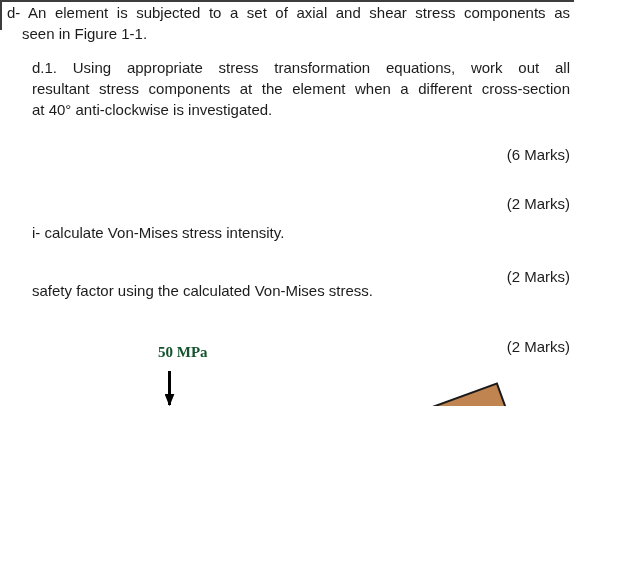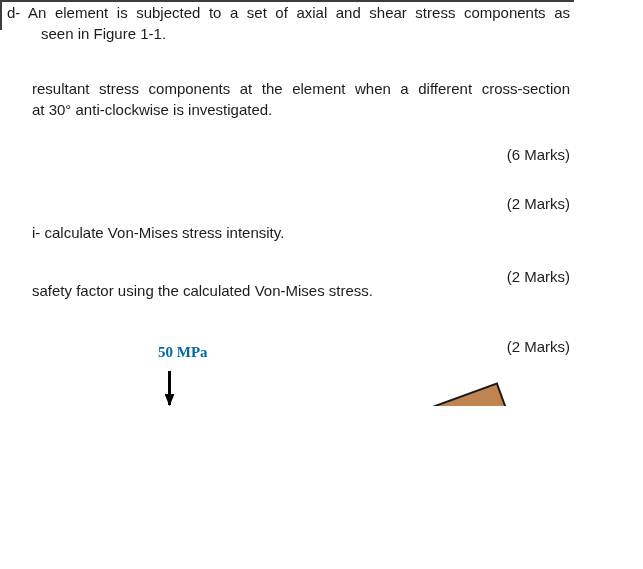--- a/index.html
+++ b/index.html
@@ -6,38 +6,39 @@
   .page{position:relative;width:643px;height:406px;background:#ffffff;overflow:hidden;
         font-family:"Liberation Sans",sans-serif;color:#1c1c1c;}
   .border-top{position:absolute;left:0;top:0;width:574px;height:2px;background:#3d3d3d;}
   .border-left{position:absolute;left:0;top:0;width:2px;height:30px;background:#3d3d3d;}
   .line{position:absolute;font-size:15px;line-height:20px;}
   .col{left:32px;width:538px;}
   .intro{left:7px;width:563px;}
   .just{text-align:justify;text-align-last:justify;}
   .right{text-align:right;margin-top:24px;}
   .figlabel{position:absolute;font-family:"Liberation Serif",serif;font-weight:bold;
-            font-size:15px;white-space:nowrap;color:#0369a1;}
+            font-size:15px;white-space:nowrap;color:#14532d;}
   .angle{font-size:16px;text-align:right;}
   .angle .theta{font-style:italic;font-family:"Liberation Serif",serif;}
   .figure-svg{position:absolute;left:0;top:340px;}
 </style>
 </head>
 <body>
 
 <div class="page">
 
   <div class="border-top"></div>
   <div class="border-left"></div>
 
   <div class="line intro just" style="top:3px">d- An element is subjected to a set of axial and shear stress components as</div>
-  <div class="line intro" style="top:24px"><span style="margin-left:34px">seen in Figure 1-1.</span></div>
+  <div class="line intro" style="top:24px"><span style="margin-left:15px">seen in Figure 1-1.</span></div>
 
+  <div class="line col just" style="top:58px">d.1. Using appropriate stress transformation equations, work out all</div>
   <div class="line col just" style="top:79px">resultant stress components at the element when a different cross-section</div>
-  <div class="line col" style="top:100px">at 30° anti-clockwise is investigated.</div>
+  <div class="line col" style="top:100px">at 40° anti-clockwise is investigated.</div>
   <div class="line col right" style="top:121px">(6 Marks)</div>
 
   <div class="line col right" style="top:170px">(2 Marks)</div>
 
   <div class="line col" style="top:223px">i- calculate Von-Mises stress intensity.</div>
   <div class="line col right" style="top:243px">(2 Marks)</div>
   <div class="line col" style="top:281px">safety factor using the calculated Von-Mises stress.</div>
   <div class="line col right" style="top:313px">(2 Marks)</div>
 
   <svg class="figure-svg" width="643" height="229" viewBox="0 340 643 229">

